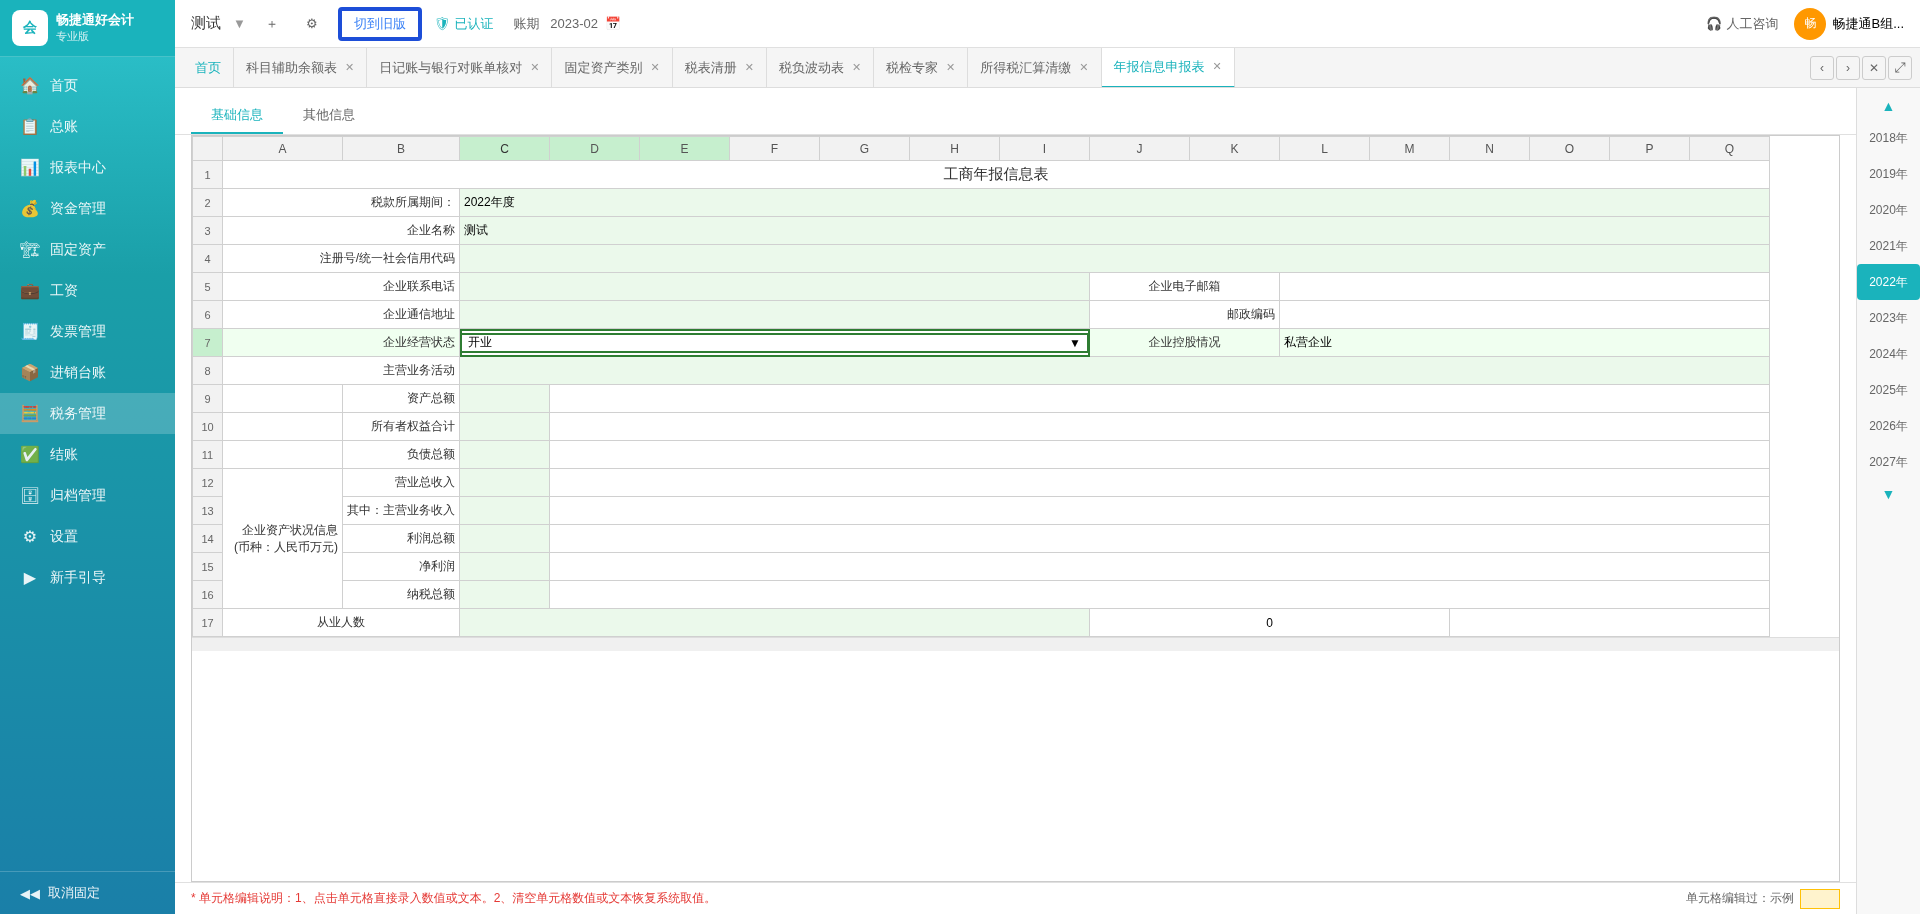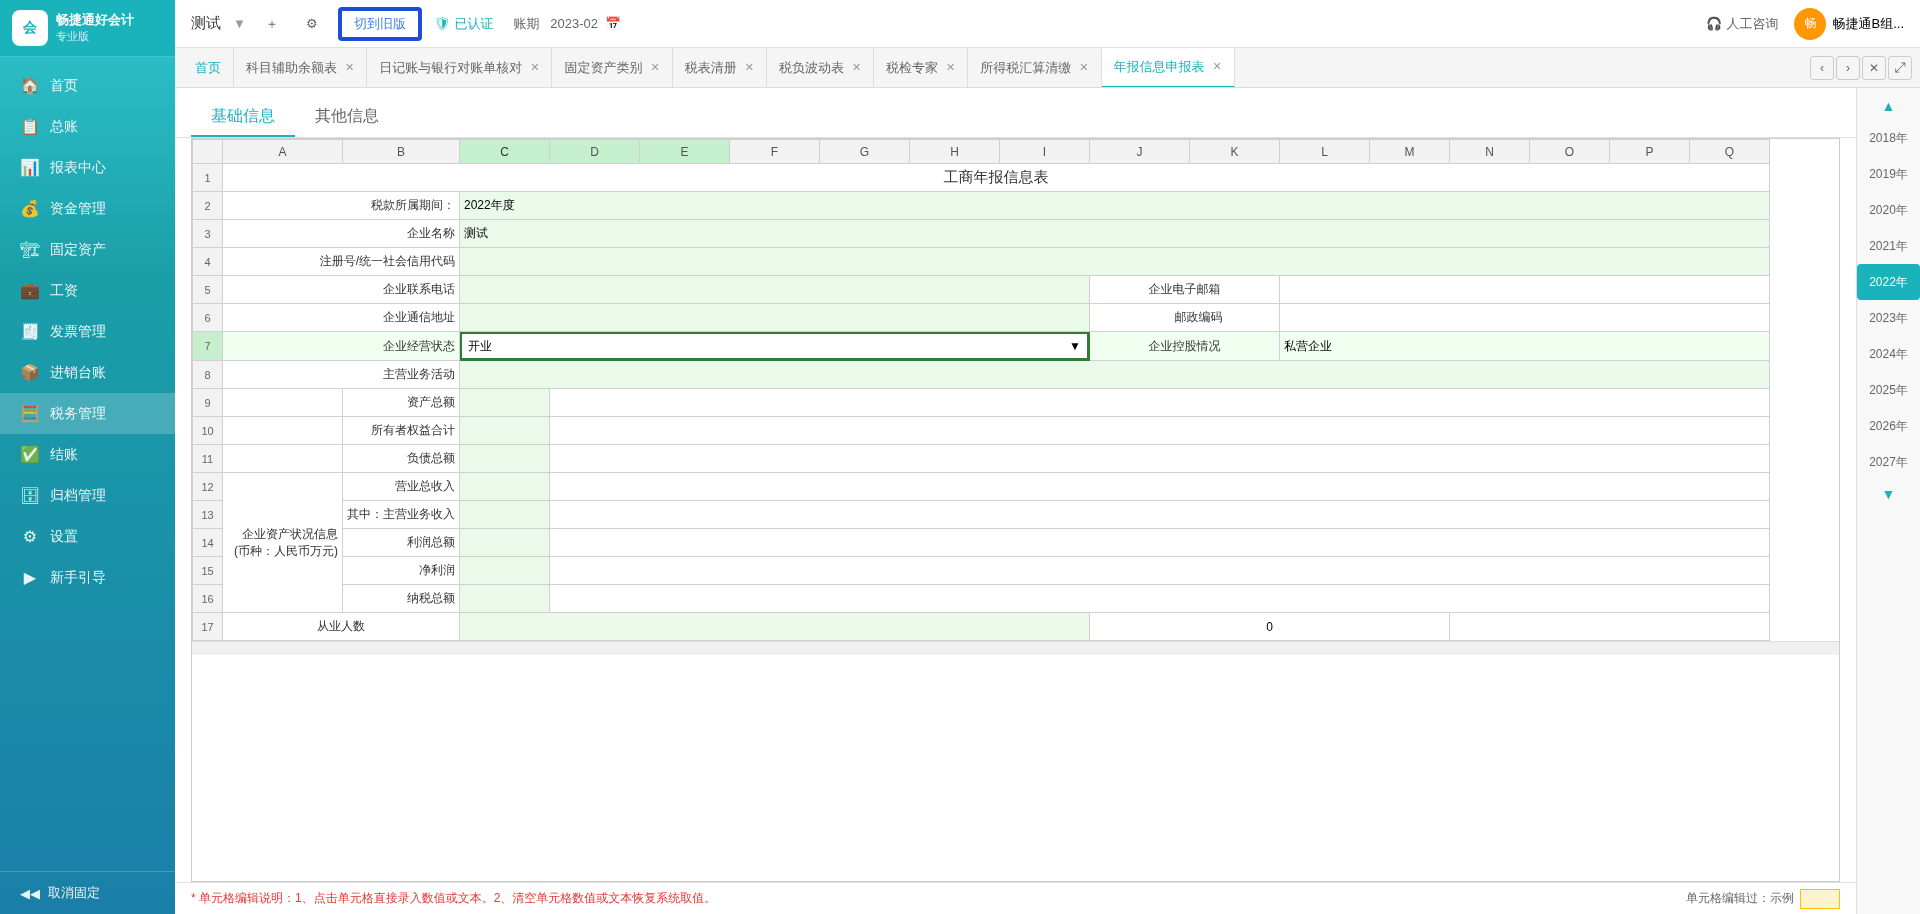--- a/index.html
+++ b/index.html
@@ -116,21 +116,21 @@
     .form-area { flex: 1; display: flex; flex-direction: column; overflow: hidden; }
 
     
     .subtabs {
       padding: 10px 16px 0;
       display: flex; gap: 0;
       border-bottom: 1px solid #e0e0e0;
     }
     .subtab {
       padding: 8px 20px;
-      cursor: pointer; color: #666; font-size: 16px;
+      cursor: pointer; color: #666; font-size: 13px;
       border-bottom: 2px solid transparent;
     }
     .subtab.active { color: #1ab3bc; border-bottom: 2px solid #1ab3bc; font-weight: 500; }
 
     
     .toolbar {
       padding: 8px 16px;
       display: flex; align-items: center; justify-content: flex-end;
       gap: 8px;
     }
@@ -201,21 +201,21 @@
     
     .cell-label { color: #333; text-align: right; padding-right: 8px; }
     .cell-value { text-align: left; }
     .cell-center { text-align: center; }
     .cell-title { text-align: center; font-weight: normal; font-size: 15px; color: #333; }
     .cell-dropdown { position: relative; }
     .dropdown-cell {
       display: flex; align-items: center; justify-content: space-between;
       width: 100%;
       border: 2px solid #2e7d32;
-      height: 28px;
+      height: 20px;
       padding: 0 6px;
       background: #fff;
     }
 
     
     .year-panel {
       width: 64px;
       border-left: 1px solid #ddd;
       background: #f8f8f8;
       display: flex;
@@ -491,21 +491,21 @@
                 <td colspan="2" class="cell-label">企业联系电话</td>
                 <td colspan="7" class="cell-value" style="background:#ebf9eb;"></td>
                 <td colspan="2" class="cell-label" style="text-align:center;">企业电子邮箱</td>
                 <td colspan="6" class="cell-value"></td>
               </tr>
 
               <tr>
                 <td class="row-num">6</td>
                 <td colspan="2" class="cell-label">企业通信地址</td>
                 <td colspan="7" class="cell-value" style="background:#ebf9eb;"></td>
-                <td colspan="2" class="cell-label" style="text-align:center;padding-left:32px;">邮政编码</td>
+                <td colspan="2" class="cell-label" style="text-align:right;padding-left:32px;">邮政编码</td>
                 <td colspan="6" class="cell-value"></td>
               </tr>
 
               <tr style="background:#f0fff0;">
                 <td class="row-num active-row">7</td>
                 <td colspan="2" class="cell-label">企业经营状态</td>
                 <td colspan="7" class="cell-dropdown" style="padding:0; background:#fff; outline:2px solid #2e7d32; outline-offset:-2px;">
                   <div class="dropdown-cell">
                     <span>开业</span>
                     <span>▼</span>

